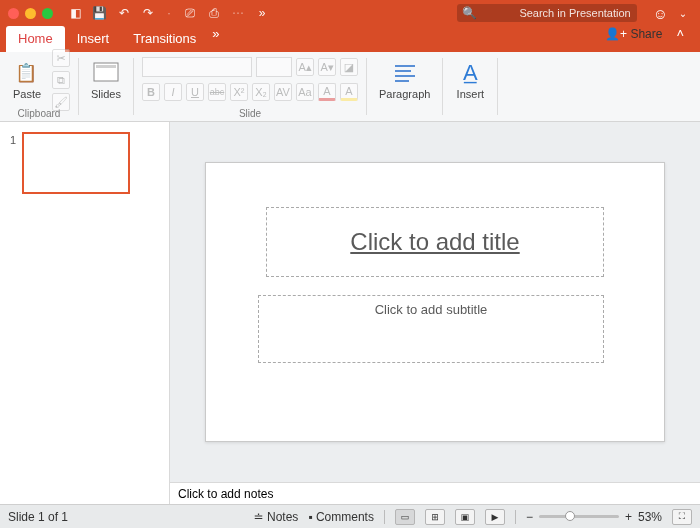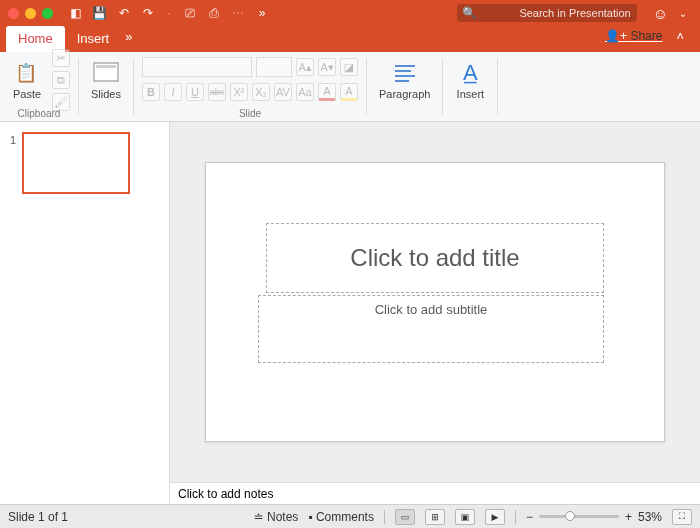--- a/index.html
+++ b/index.html
@@ -9,26 +9,26 @@
 .tdot{width:11px;height:11px;border-radius:50%;}
 .red{background:#ff5f57;}
 .yellow{background:#febc2e;}
 .green{background:#28c840;}
 .tbicon{color:#fff;opacity:.95;font-size:12px;display:inline-flex;align-items:center;justify-content:center;width:18px;height:18px;}
 .tbsep{color:#fff;opacity:.5;margin:0 4px;}
 .searchwrap{margin-left:auto;display:flex;align-items:center;background:rgba(0,0,0,.2);border-radius:3px;padding:2px 6px;min-width:180px;}
 .searchwrap input{background:transparent;border:0;outline:0;color:#fff;font-size:11px;flex:1;text-align:right;}
 .searchwrap input::placeholder{color:#fff;opacity:.85;}
 .smiley{color:#fff;font-size:15px;margin-left:10px;}
-.tabbar{height:26px;background:#d84c27;display:flex;align-items:center;padding:0 6px;}
+.tabbar{height:26px;background:#d84c27;display:flex;align-items:flex-start;padding:0 6px;}
 .tab{padding:5px 12px 6px;color:#fff;font-size:13px;cursor:pointer;}
 .tab.active{background:#fff;color:#d44;border-radius:3px 3px 0 0;}
 .tabover{margin:0 4px;color:#fff;font-size:13px;padding-bottom:6px;}
 .tabright{margin-left:auto;display:flex;align-items:center;gap:14px;padding:0 10px 6px;}
-.share{color:#fff;font-size:12px;text-decoration:underline;}
+.share{color:#fff;font-size:12px;}
 .chev{color:#fff;font-size:13px;}
 .ribbon{height:70px;background:#f6f7f8;border-bottom:1px solid #d5d5d5;display:flex;}
 .rgroup{display:flex;flex-direction:column;align-items:center;justify-content:space-between;padding:4px 8px 2px;}
 .rgroup .tools{display:flex;align-items:center;gap:6px;height:48px;}
 .rgroup .label{font-size:10px;color:#7a7a7a;text-align:center;}
 .rdiv{width:1px;background:#dcdcdc;margin:6px 0;}
 .bigbtn{display:flex;flex-direction:column;align-items:center;gap:2px;padding:2px 4px;cursor:pointer;border-radius:3px;}
 .bigbtn .ic{width:30px;height:26px;display:flex;align-items:center;justify-content:center;font-size:18px;}
 .bigbtn .lbl{font-size:11px;color:#444;}
 .sq{width:18px;height:18px;border:1px solid #bbb;border-radius:2px;display:inline-flex;align-items:center;justify-content:center;font-size:11px;color:#777;background:#fff;}
@@ -39,21 +39,21 @@
 .dim{opacity:.45;}
 .workspace{height:382px;display:flex;}
 .thumbcol{width:170px;background:#fff;border-right:1px solid #d9d9d9;padding:10px 6px;}
 .thumbrow{display:flex;gap:6px;}
 .thumbnum{font-size:11px;color:#555;width:10px;text-align:right;padding-top:2px;}
 .thumb{width:108px;height:62px;border:2px solid #e3562e;background:#fff;}
 .canvasarea{flex:1;background:#eceef0;display:flex;flex-direction:column;}
 .canvaspad{flex:1;display:flex;align-items:center;justify-content:center;padding:18px;}
 .slide{width:460px;height:280px;background:#fff;border:1px solid #c9c9c9;box-shadow:0 1px 3px rgba(0,0,0,.1);position:relative;}
 .ph{position:absolute;border:1px dashed #aaa;display:flex;align-items:center;justify-content:center;color:#5a5a5a;}
-.ph.title{left:60px;right:60px;top:60px;height:70px;font-size:24px;}
+.ph.title{left:60px;right:60px;top:44px;height:70px;font-size:24px;text-decoration:underline;}
 .ph.sub{left:52px;right:60px;top:132px;height:68px;font-size:13px;align-items:flex-start;padding-top:6px;}
 .notesbar{height:22px;background:#fff;border-top:1px solid #d9d9d9;display:flex;align-items:center;padding:0 8px;font-size:12px;color:#000000;}
 .statusbar{height:24px;background:#e8eaeb;border-top:1px solid #cfcfcf;display:flex;align-items:center;padding:0 8px;font-size:11px;color:#555;gap:10px;}
 .statusbar .spacer{flex:1;}
 .viewbtn{width:20px;height:16px;border:1px solid #b5b5b5;border-radius:2px;background:#f4f4f4;display:inline-flex;align-items:center;justify-content:center;font-size:9px;}
 .viewbtn.active{background:#d7d8d9;}
 .zoom{display:flex;align-items:center;gap:6px;}
 .zoomtrack{width:80px;height:3px;background:#bfbfbf;position:relative;border-radius:2px;}
 .zoomthumb{position:absolute;top:-4px;left:26px;width:10px;height:10px;background:#fff;border:1px solid #999;border-radius:50%;}
 svg{display:block;}
@@ -80,20 +80,21 @@
     <span style="color:#fff;margin-right:4px;font-size:12px;">🔍</span>
     <input type="text" placeholder="Search in Presentation" style="">
   </div>
   <span class="smiley">☺</span>
   <span class="tbicon" style="font-size:10px;">⌄</span>
 </div>
 
 <div class="tabbar">
   <div class="tab active">Home</div>
   <div class="tab">Insert</div>
+  <div class="tab">Transitions</div>
   <div class="tabover">»</div>
   <div class="tabright">
     <span class="share">👤+ <span>Share</span></span>
     <span class="chev">˄</span>
   </div>
 </div>
 
 <div class="ribbon">
   <div class="rgroup">
     <div class="tools">

